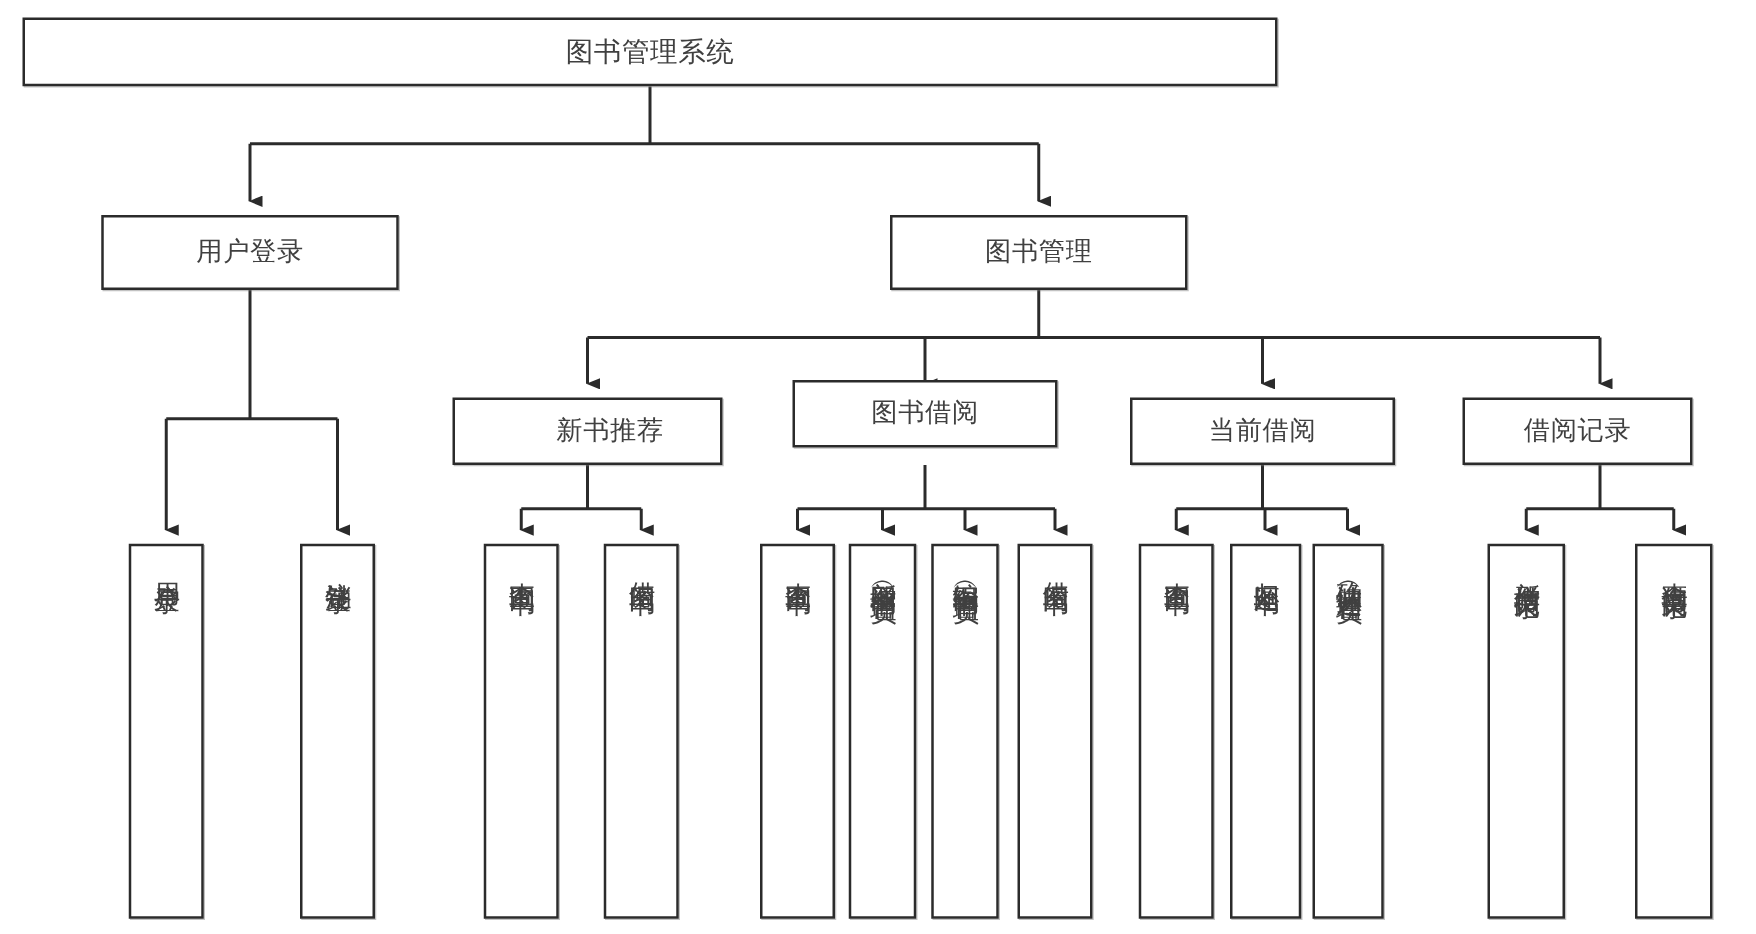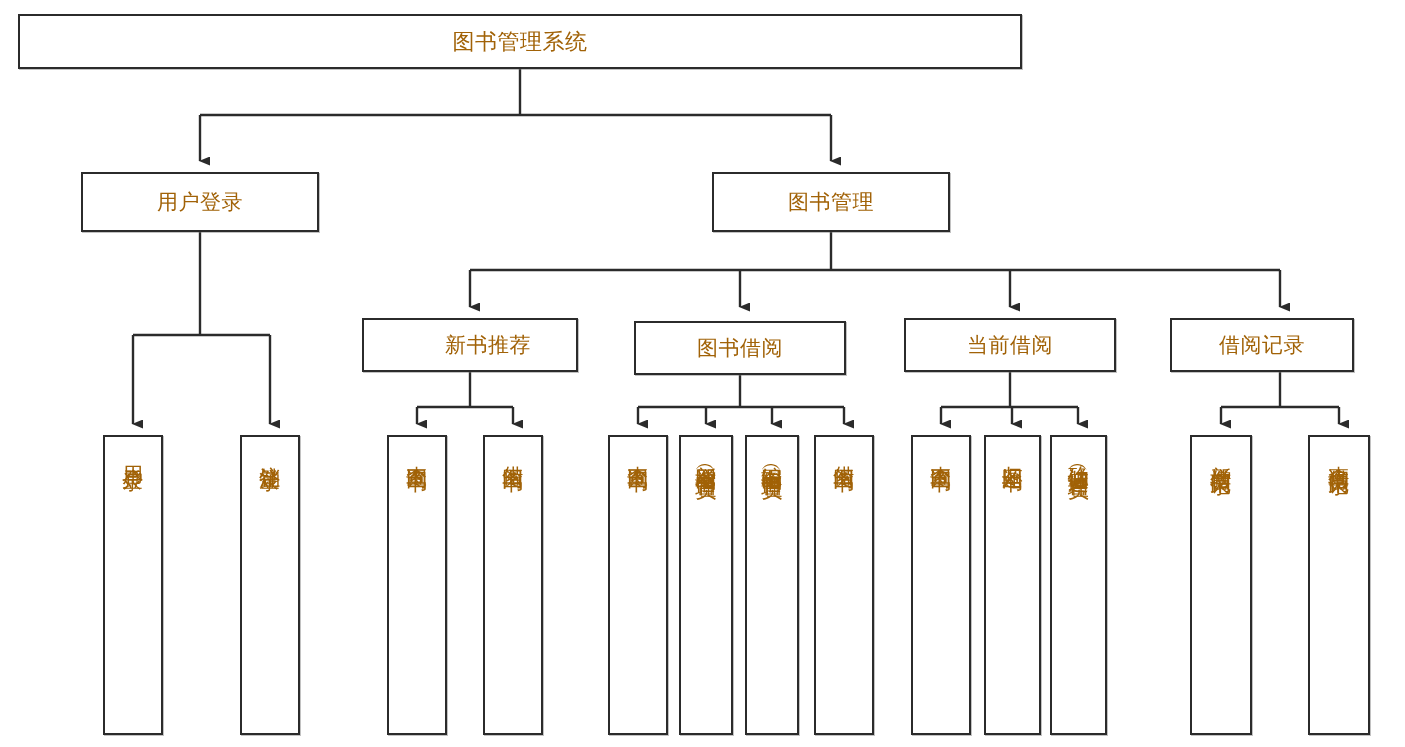--- a/index.html
+++ b/index.html
@@ -35,21 +35,21 @@
     align-items: center;
     justify-content: center;
     color: #1a1a1a;
     box-shadow: 1px 1px 0 rgba(120,120,120,0.45);
   }
   .node-label {
     display: block;
     text-align: center;
     line-height: 1.08;
     letter-spacing: 0.5px;
-    color: #a16207;
+    color: #404040;
     font-weight: 400;
   }
   .node.horizontal .node-label {
     font-size: 21px;
   }
   .node.root .node-label {
     font-size: 22px;
   }
   .node.vertical {
     align-items: flex-start;
@@ -127,21 +127,21 @@
       </div>
       <div class="node horizontal" style="left: 81px; top: 172px; width: 238px; height: 60px;">
         <span class="node-label">用户登录</span>
       </div>
       <div class="node horizontal" style="left: 712px; top: 172px; width: 238px; height: 60px;">
         <span class="node-label">图书管理</span>
       </div>
       <div class="node horizontal" style="left: 362px; top: 318px; width: 216px; height: 54px; padding-left: 36px;">
         <span class="node-label">新书推荐</span>
       </div>
-      <div class="node horizontal" style="left: 634px; top: 321px; width: 212px; height: 54px;">
+      <div class="node horizontal" style="left: 634px; top: 304px; width: 212px; height: 54px;">
         <span class="node-label">图书借阅</span>
       </div>
       <div class="node horizontal" style="left: 904px; top: 318px; width: 212px; height: 54px;">
         <span class="node-label">当前借阅</span>
       </div>
       <div class="node horizontal" style="left: 1170px; top: 318px; width: 184px; height: 54px;">
         <span class="node-label">借阅记录</span>
       </div>
       <div class="node vertical" style="left: 103px; top: 435px; width: 60px; height: 300px;">
         <span class="node-label">用户登录</span>

